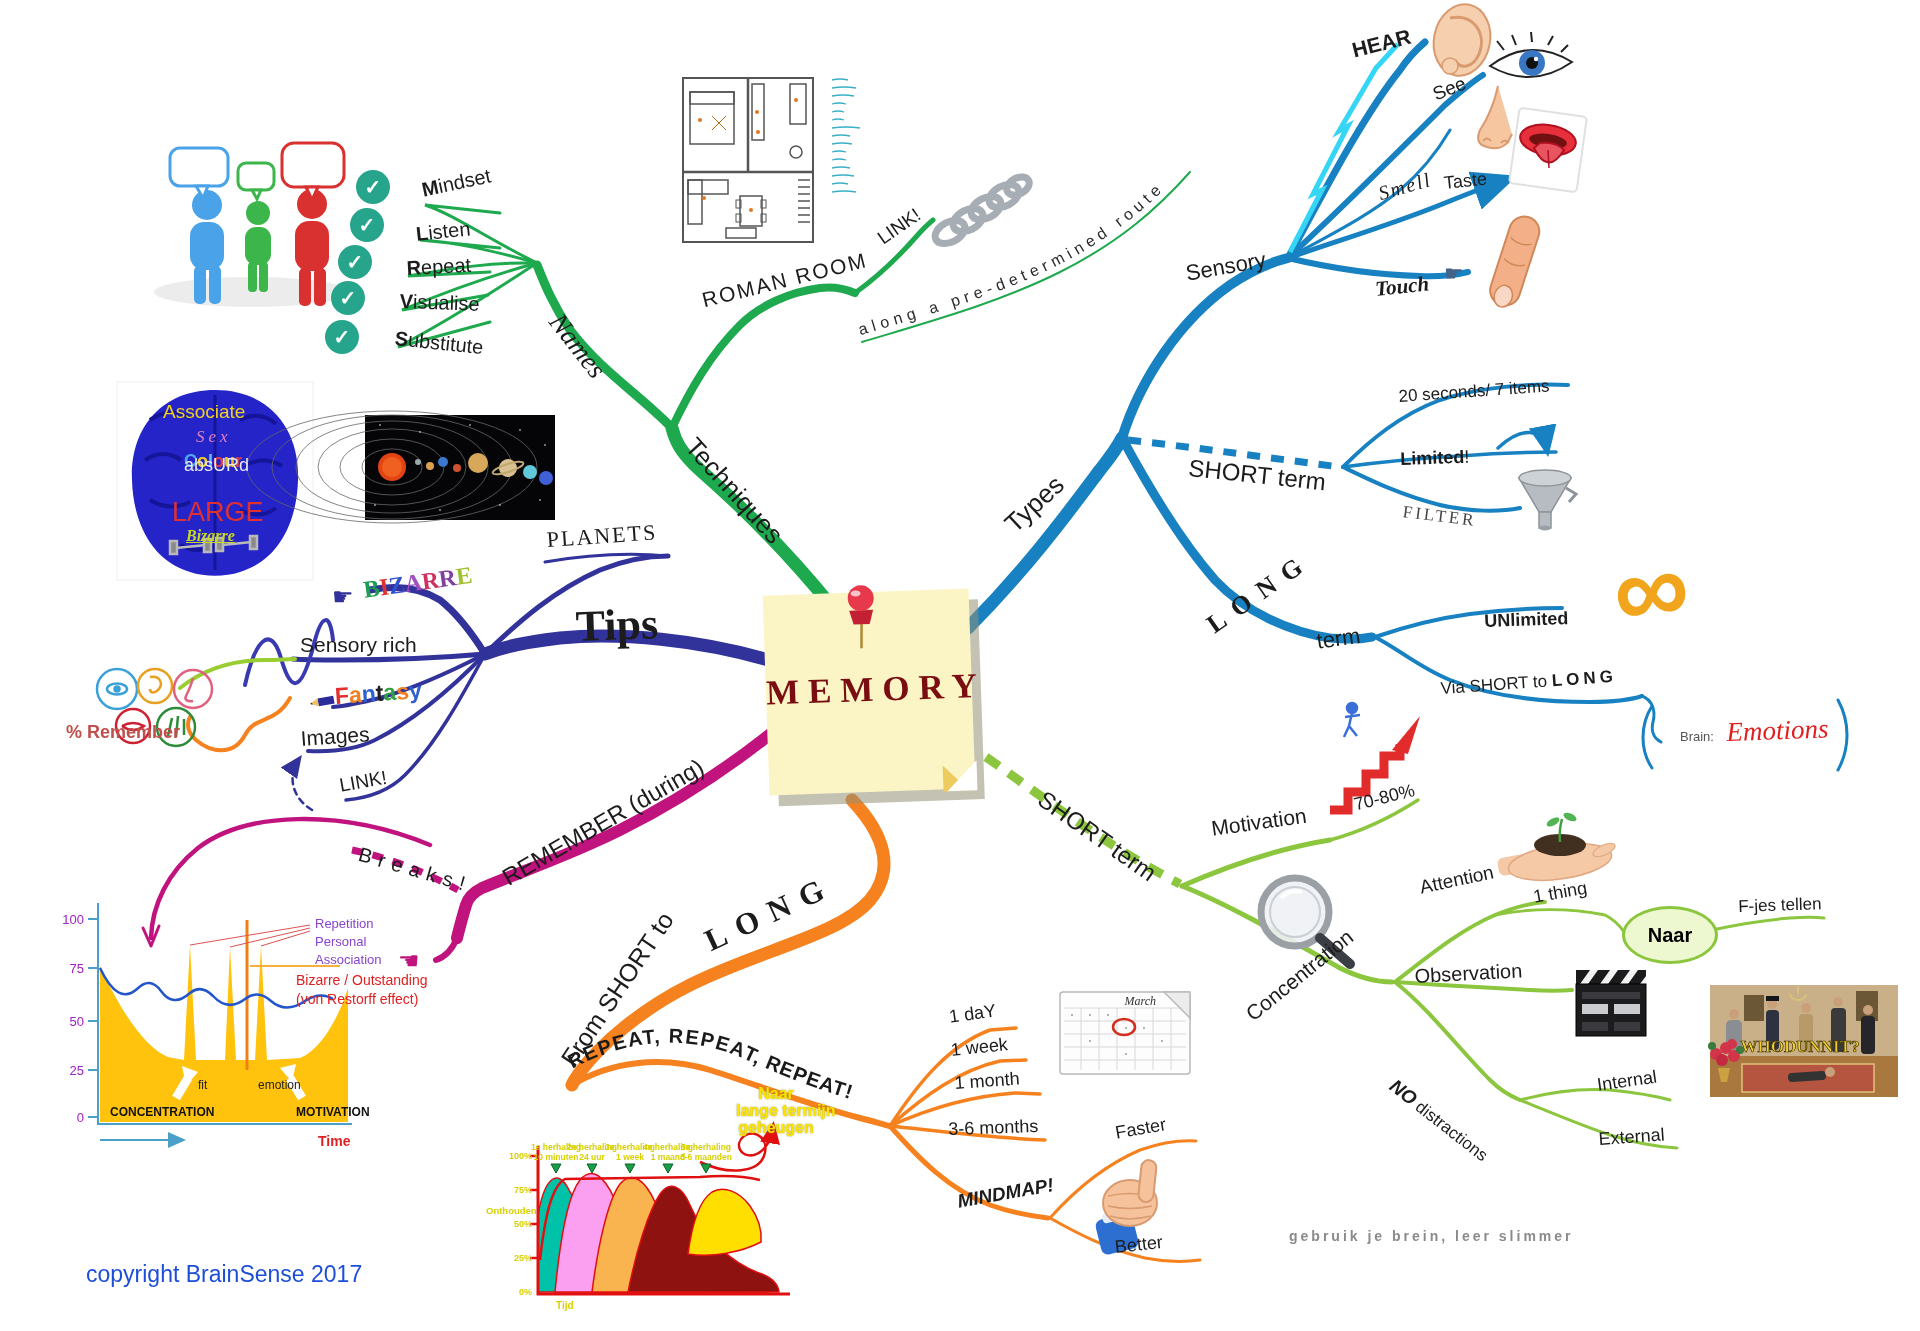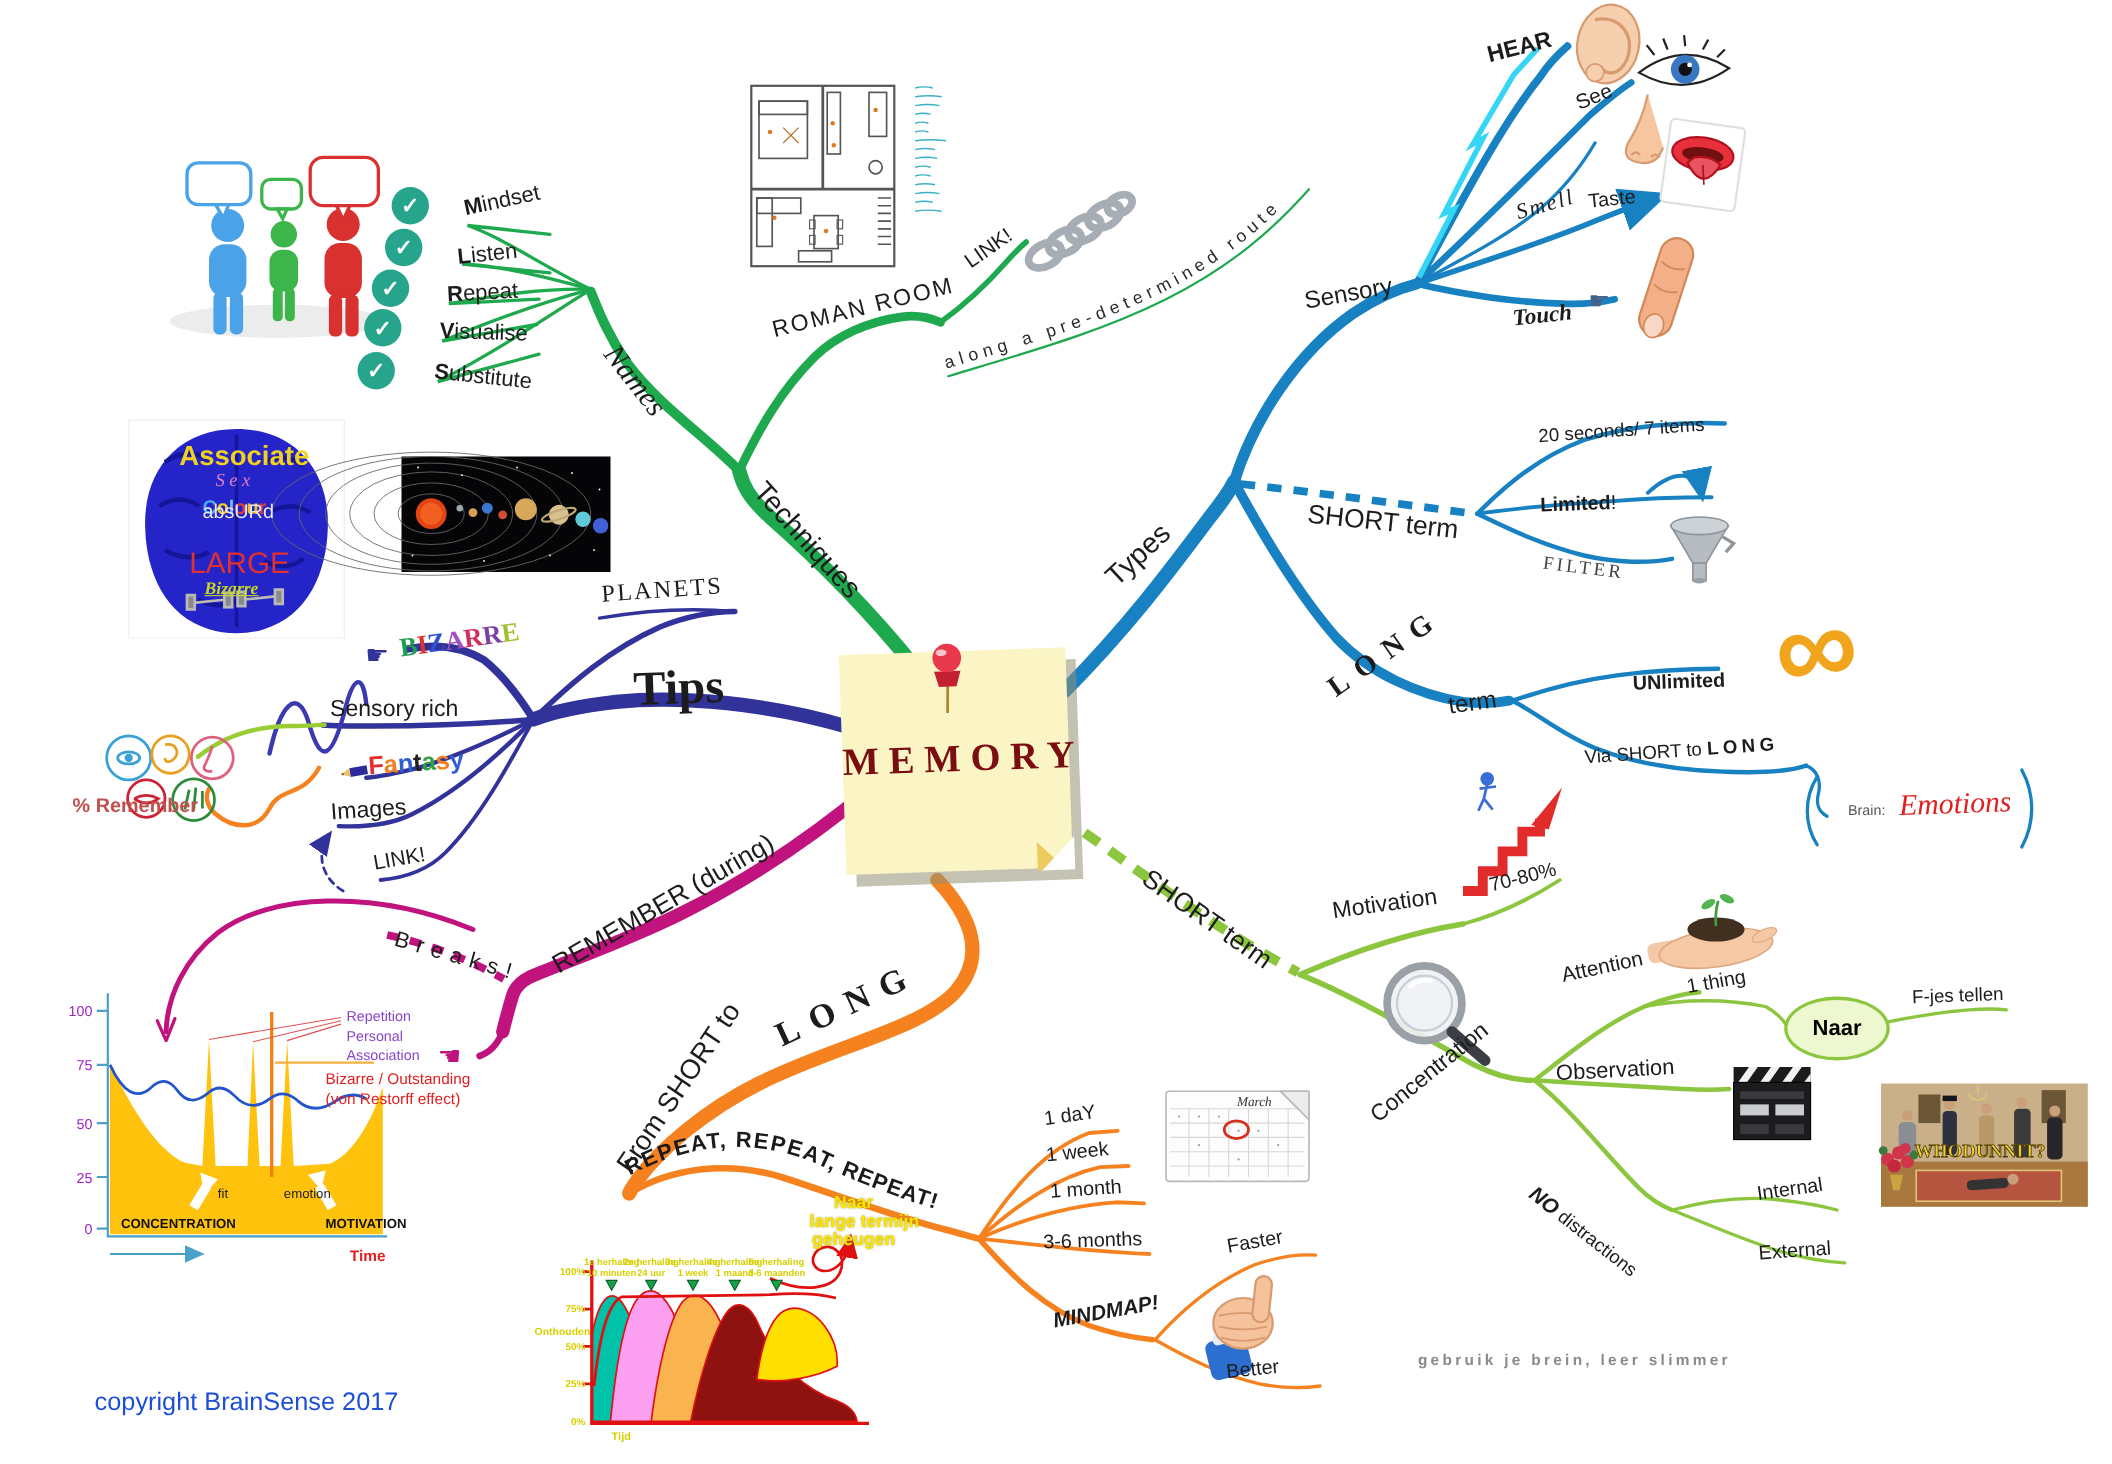--- a/index.html
+++ b/index.html
@@ -565,21 +565,21 @@
 
 <div class="l serif" style="left:575px;top:604px;font-size:44px;font-weight:900;transform:rotate(-2deg);">Tips</div>
 <div class="l serif" style="left:546px;top:528px;font-size:22px;letter-spacing:2px;transform:rotate(-4deg);">PLANETS</div>
 <div class="l serif" style="left:362px;top:578px;font-size:24px;font-weight:900;transform:rotate(-8deg);"><span style="color: rgb(30, 158, 80);">B</span><span style="color: rgb(224, 48, 48);">I</span><span style="color: rgb(48, 80, 208);">Z</span><span style="color: rgb(160, 80, 192);">A</span><span style="color: rgb(208, 48, 96);">R</span><span style="color: rgb(128, 64, 160);">R</span><span style="color: rgb(160, 192, 48);">E</span></div>
 <div class="l" style="left:332px;top:584px;font-size:24px;color:#32329b;">☛</div>
 <div class="l" style="left:300px;top:634px;font-size:21px;">Sensory rich</div>
 <div class="l" style="left:334px;top:684px;font-size:23px;font-weight:bold;transform:rotate(-4deg);"><span style="color: rgb(224, 48, 48);">F</span><span style="color: rgb(240, 128, 32);">a</span><span style="color: rgb(48, 96, 208);">n</span><span style="color: rgb(32, 32, 32);">t</span><span style="color: rgb(48, 160, 64);">a</span><span style="color: rgb(240, 128, 32);">s</span><span style="color: rgb(48, 96, 208);">y</span></div>
 <div class="l" style="left:300px;top:728px;font-size:21px;transform:rotate(-4deg);">Images</div>
 <div class="l" style="left:338px;top:776px;font-size:19px;transform:rotate(-10deg);">LINK!</div>
 
-<div class="l" style="left:163px;top:402px;font-size:25px;font-weight:bold;color:#f0d020;">Associate</div>
+<div class="l" style="left:163px;top:402px;font-size:19px;font-weight:normal;color:#f0d020;">Associate</div>
 <div class="l serif" style="left:196px;top:428px;font-size:17px;font-style:italic;letter-spacing:4px;color:#e080c0;">Sex</div>
 <div class="l" style="left:184px;top:452px;font-size:18px;font-weight:bold;"><span style="color: rgb(80, 168, 240);">C</span><span style="color: rgb(240, 208, 32);">o</span><span style="color: rgb(112, 184, 240);">l</span><span style="color: rgb(224, 64, 64);">o</span><span style="color: rgb(240, 192, 32);">u</span><span style="color: rgb(224, 64, 64);">r</span></div>
 <div class="l" style="left:184px;top:456px;font-size:18px;font-weight:normal;color:#e8e8e8;">absURd</div>
 <div class="l" style="left:172px;top:498px;font-size:27px;color:#e03030;">LARGE</div>
 <div class="l serif" style="left:186px;top:528px;font-size:16px;font-style:italic;font-weight:bold;color:#c8d820;text-decoration:underline;">Bizarre</div>
 
 <div class="l" style="left:498px;top:868px;font-size:24px;transform:rotate(-30deg);">REMEMBER (during)</div>
 <div class="l" style="left:362px;top:844px;font-size:20px;letter-spacing:7px;transform:rotate(16deg);">Breaks!</div>
 <div class="l" style="left:398px;top:948px;font-size:24px;color:#c0137e;">☚</div>
 

